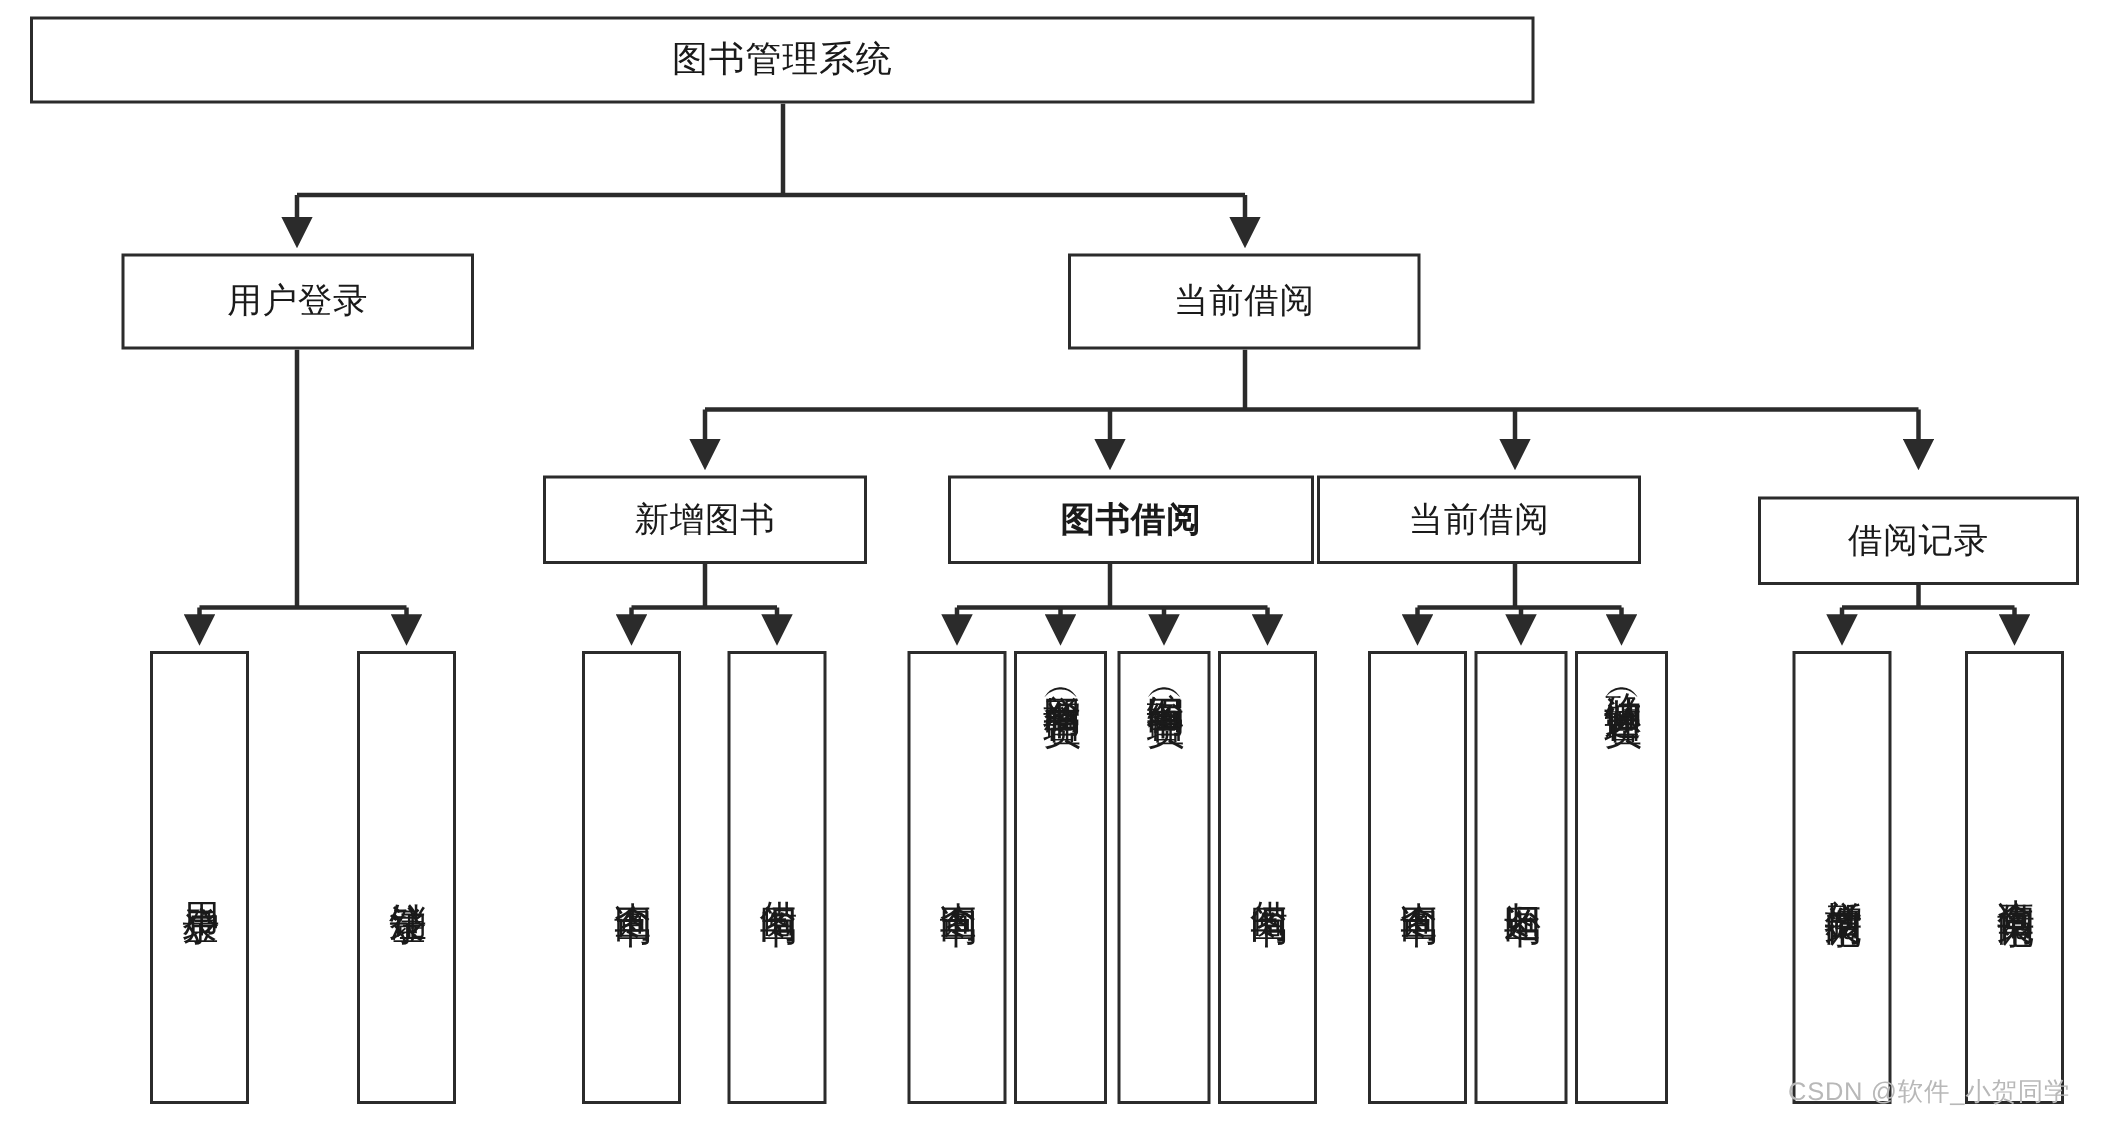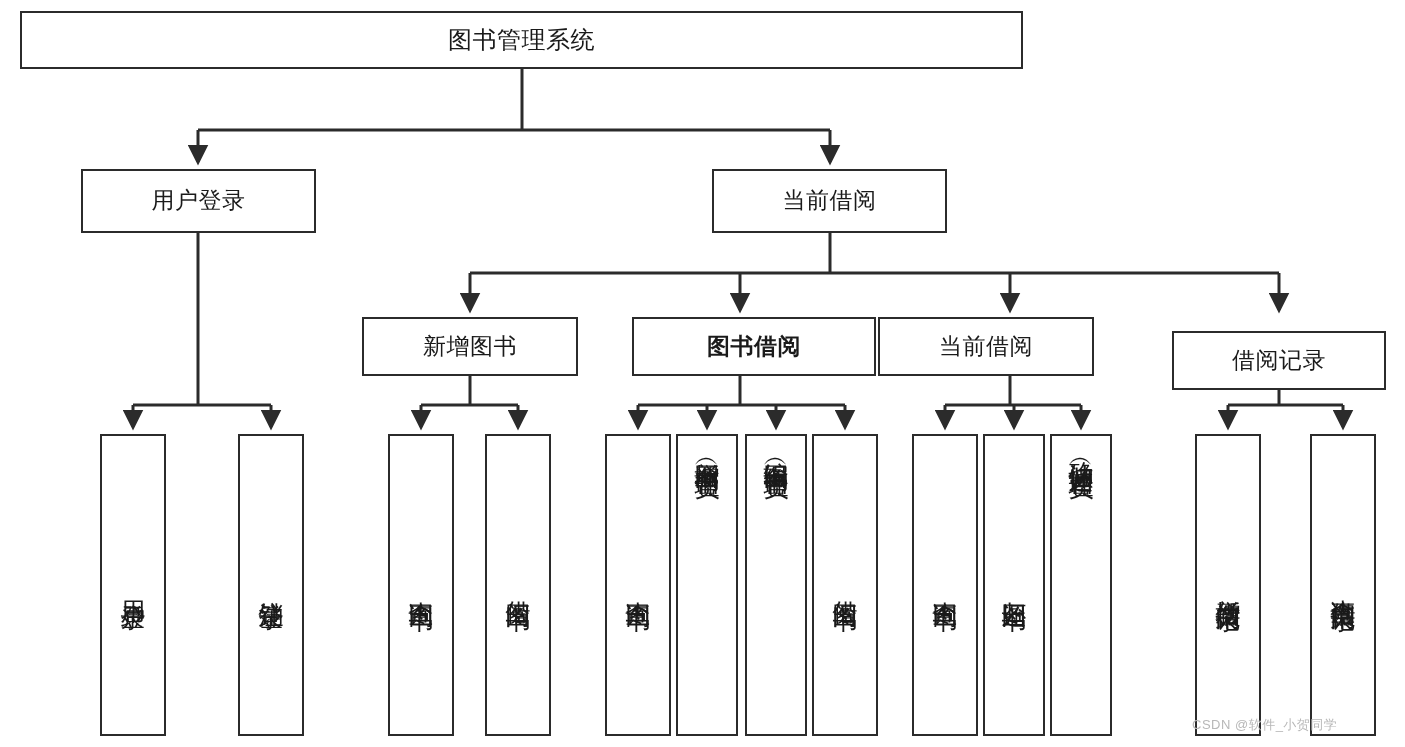--- a/index.html
+++ b/index.html
@@ -63,21 +63,21 @@
     letter-spacing: 2px;
     white-space: nowrap;
   }
   .node.v.center {
     align-items: center;
     padding-top: 0;
   }
   .watermark {
     position: absolute;
     color: #b8b8b8;
-    font-size: 13px;
+    font-size: 17px;
     letter-spacing: 0.5px;
     white-space: nowrap;
     z-index: 5;
     pointer-events: none;
   }
 </style>
 </head>
 <body>
 
 <div id="canvas">

